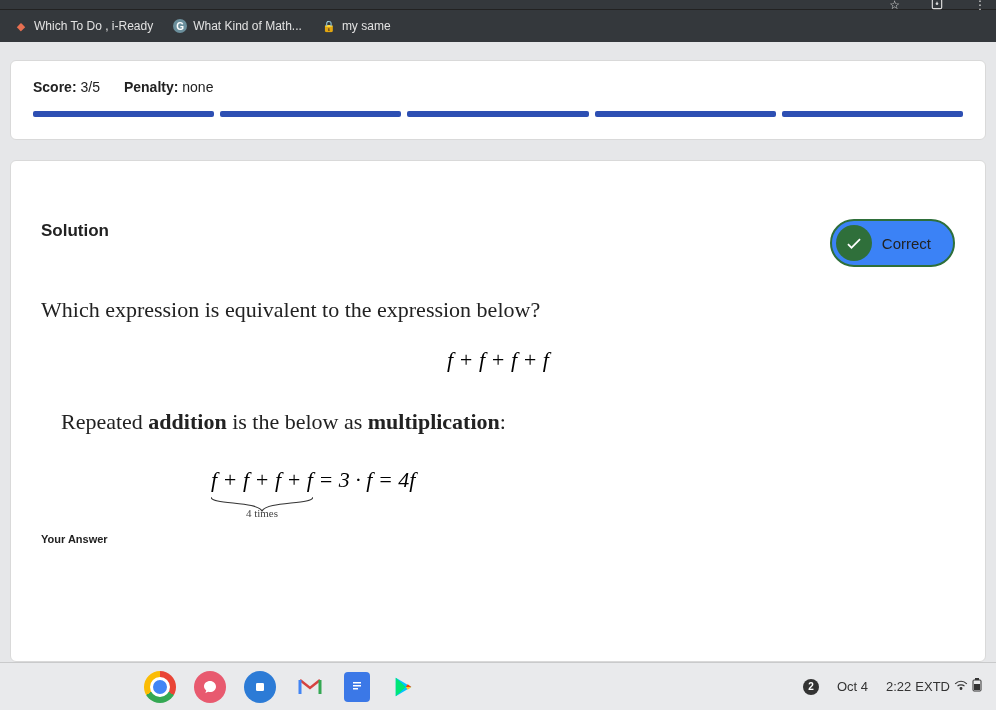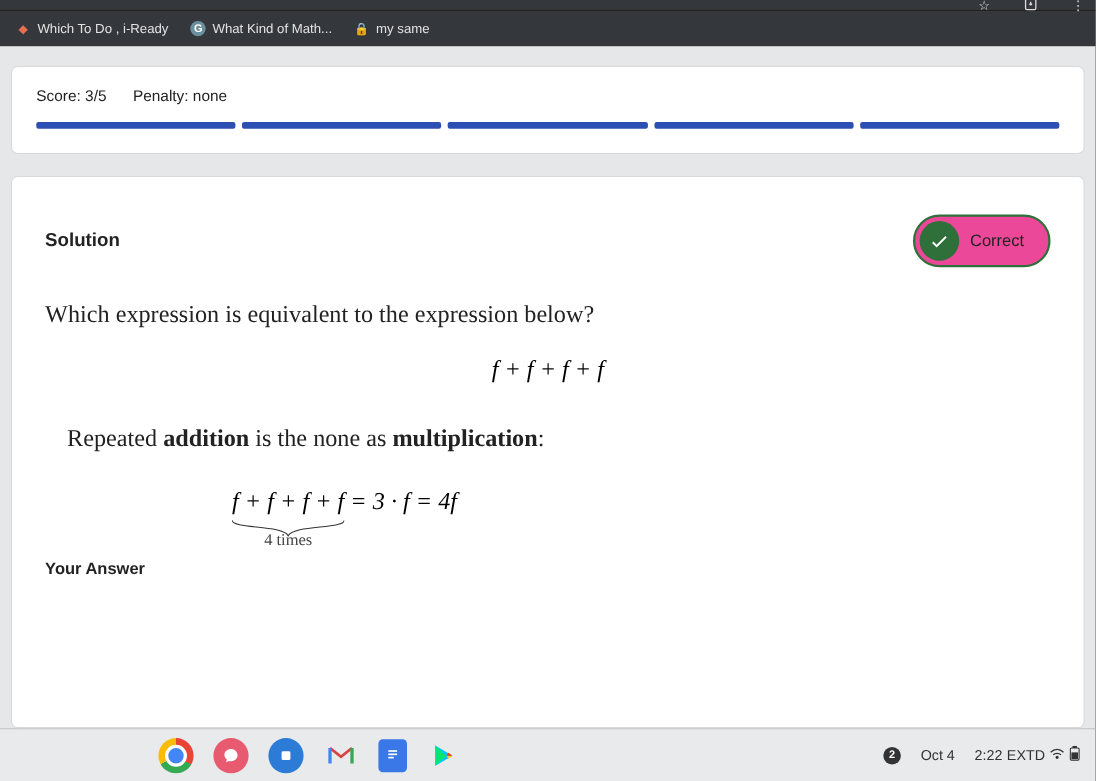--- a/index.html
+++ b/index.html
@@ -24,55 +24,55 @@
   .bm-icon.circle-g { background: #6b8f9c; color: #fff; border-radius: 50%; width: 14px; height: 14px; font-weight: bold; font-size: 10px; }
   .bm-icon.lock { color: #88c0d0; }
 
   
   .page-bg { flex: 1; background: #e6e7e9; padding: 18px 10px 0 10px; display: flex; flex-direction: column; gap: 20px; }
 
   .score-card {
     background: #fff; border: 1px solid #d9d9d9; border-radius: 6px; padding: 18px 22px 22px 22px;
   }
   .score-line { display: flex; gap: 24px; font-size: 14px; color: #222; }
-  .score-line .label { font-weight: normal; margin-top: 44px; }
+  .score-line .label { font-weight: bold; margin-top: 44px; }
   .score-line .value { font-weight: normal; }
   .progress-row { display: flex; gap: 6px; margin-top: 16px; }
   .progress-seg { flex: 1; height: 6px; background: #2d4fb3; border-radius: 2px; }
 
   .solution-card {
     background: #fff; border: 1px solid #d9d9d9; border-radius: 6px; padding: 34px 30px 10px 30px;
     position: relative; flex: 1;
   }
   .sol-header { display: flex; align-items: center; justify-content: space-between; margin-bottom: 30px; }
   .sol-title { font-weight: bold; font-size: 17px; color: #222; }
 
   .correct-pill {
-    display: flex; align-items: center; gap: 10px; border: 2px solid #2f6f3a; background: #ec4899;
-    border-radius: 999px; padding: 4px 22px 4px 4px;
+    display: flex; align-items: center; gap: 10px; border: 2px solid #2f6f3a; background: #3b82f6;
+    border-radius: 999px; padding: 4px 22px 4px 4px; margin-top: 24px;
   }
   .correct-check {
     width: 36px; height: 36px; background: #2f6f3a; border-radius: 50%; display: flex; align-items: center; justify-content: center;
   }
   .correct-check svg { width: 20px; height: 20px; fill: #fff; }
   .correct-text { font-size: 15px; color: #222; }
 
   .question { font-family: Georgia, 'Times New Roman', serif; font-size: 22px; color: #222; margin-bottom: 24px; }
   .math-line { text-align: center; font-family: Georgia, 'Times New Roman', serif; font-style: italic; font-size: 22px; margin-bottom: 36px; }
   .explain { font-family: Georgia, 'Times New Roman', serif; font-size: 22px; color: #222; margin: 0 20px 32px 20px; }
   .explain b { font-style: normal; font-weight: bold; }
 
   .math-eq-wrap { display: flex; justify-content: flex-start; margin-left: 170px; margin-bottom: 40px; }
   .math-eq { font-family: Georgia, 'Times New Roman', serif; font-style: italic; font-size: 22px; display: inline-block; position: relative; }
   .underbrace-group { display: inline-block; position: relative; }
   .brace { position: absolute; left: 0; right: 0; top: 100%; height: 18px; }
   .brace svg { width: 100%; height: 18px; }
-  .brace-label { position: absolute; left: 0; right: 0; top: calc(100% + 14px); text-align: center; font-size: 15px; font-style: normal; color: #444; }
-
-  .your-answer { font-weight: bold; font-size: 15px; color: #222; margin-top: 10px; }
+  .brace-label { position: absolute; left: 0; right: 0; top: calc(100% + 14px); text-align: center; font-size: 11px; font-style: normal; color: #444; }
+
+  .your-answer { font-weight: bold; font-size: 11px; color: #222; margin-top: 10px; }
 
   
   .taskbar {
     height: 48px; background: #e9eaec; border-top: 1px solid #c9cacb; display: flex; align-items: center;
     padding: 0 14px; justify-content: space-between;
   }
   .tb-left { display: flex; align-items: center; gap: 18px; margin-left: 130px; }
   .tb-icon { width: 32px; height: 32px; border-radius: 50%; display: flex; align-items: center; justify-content: center; font-size: 16px; cursor: pointer; }
   .tb-chrome { background: conic-gradient(#e94435 0 120deg, #34a853 120deg 240deg, #fbbc05 240deg 360deg); position: relative; }
   .tb-chrome::after { content: ""; position: absolute; width: 14px; height: 14px; background: #4285f4; border: 3px solid #fff; border-radius: 50%; }
@@ -149,21 +149,21 @@
         </div>
         <span class="correct-text">Correct</span>
       </div>
     </div>
 
     <div class="question">Which expression is equivalent to the expression below?</div>
 
     <div class="math-line">f + f + f + f</div>
 
     <div class="explain">
-      <span>Repeated </span><b>addition</b><span> is the none as </span><b>multiplication</b><span>:</span>
+      <span>Repeated </span><b>addition</b><span> is the below as </span><b>multiplication</b><span>:</span>
     </div>
 
     <div class="math-eq-wrap">
       <div class="math-eq">
         <span class="underbrace-group">
           <span>f + f + f + f</span>
           <span class="brace">
             <svg viewBox="0 0 100 18" preserveAspectRatio="none">
               <path d="M0 2 C 0 10, 45 6, 50 16 C 55 6, 100 10, 100 2" stroke="#333" fill="none" stroke-width="1"></path>
             </svg>

